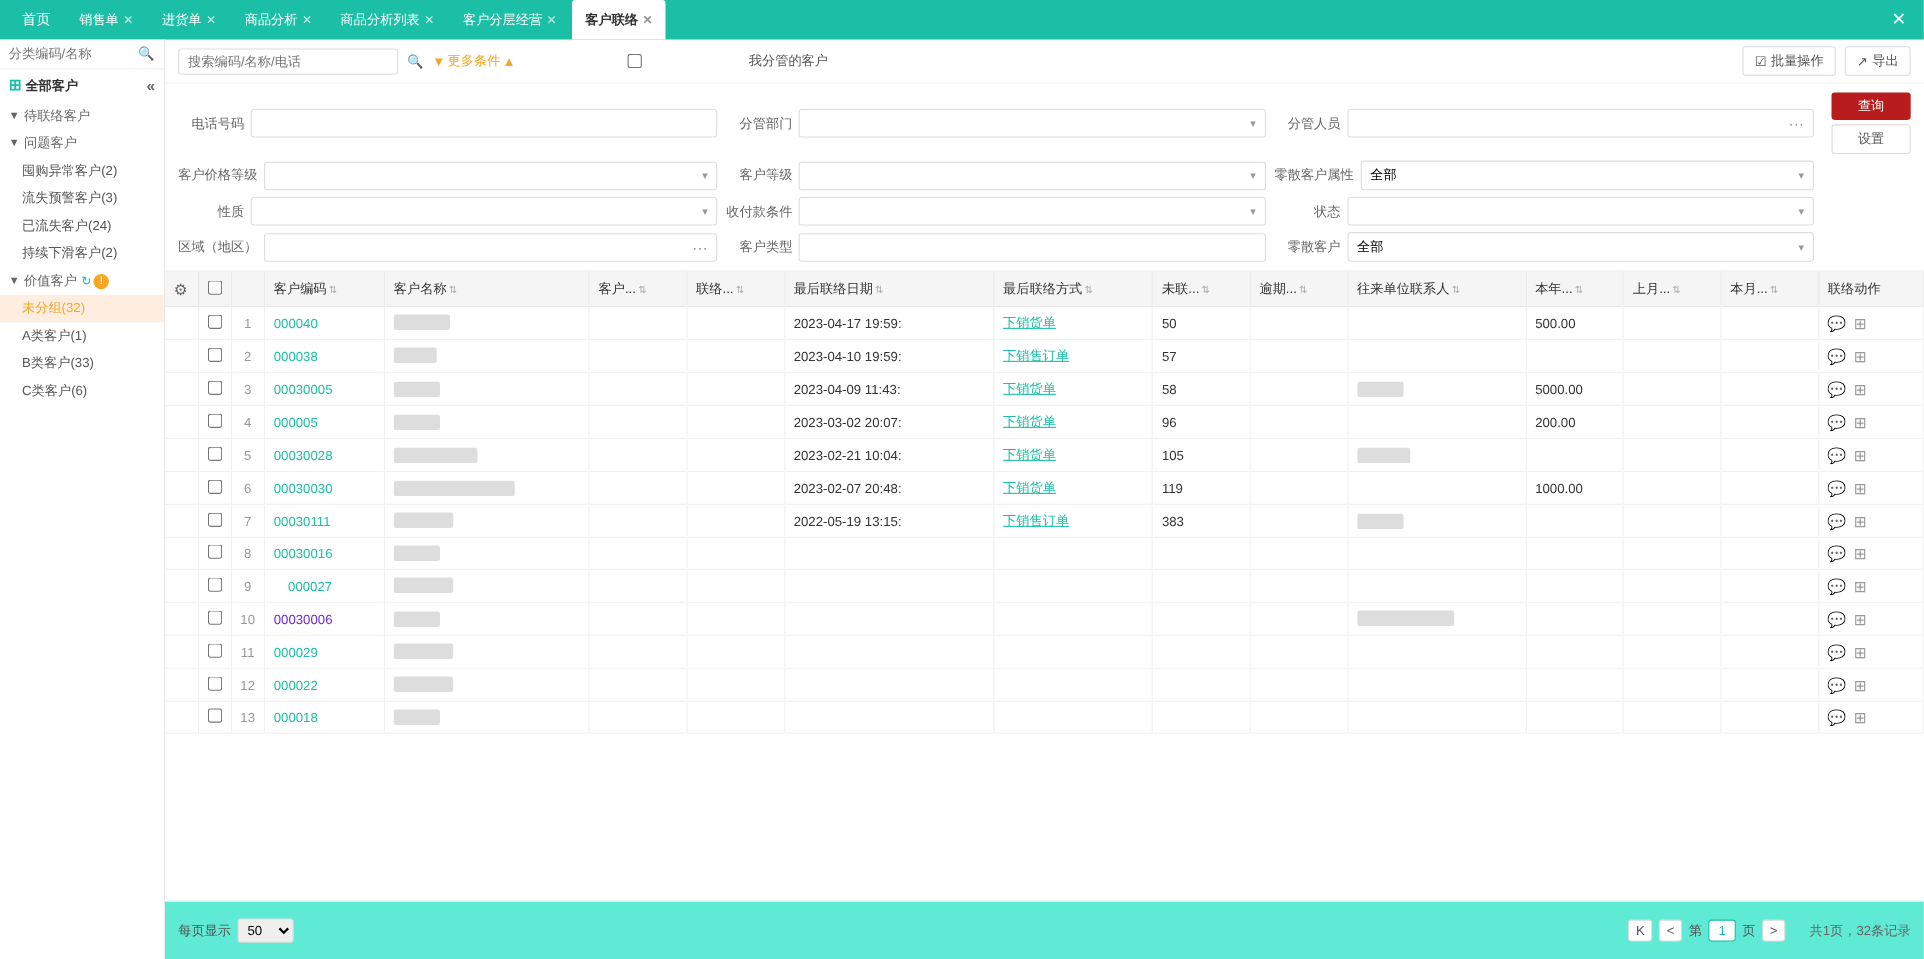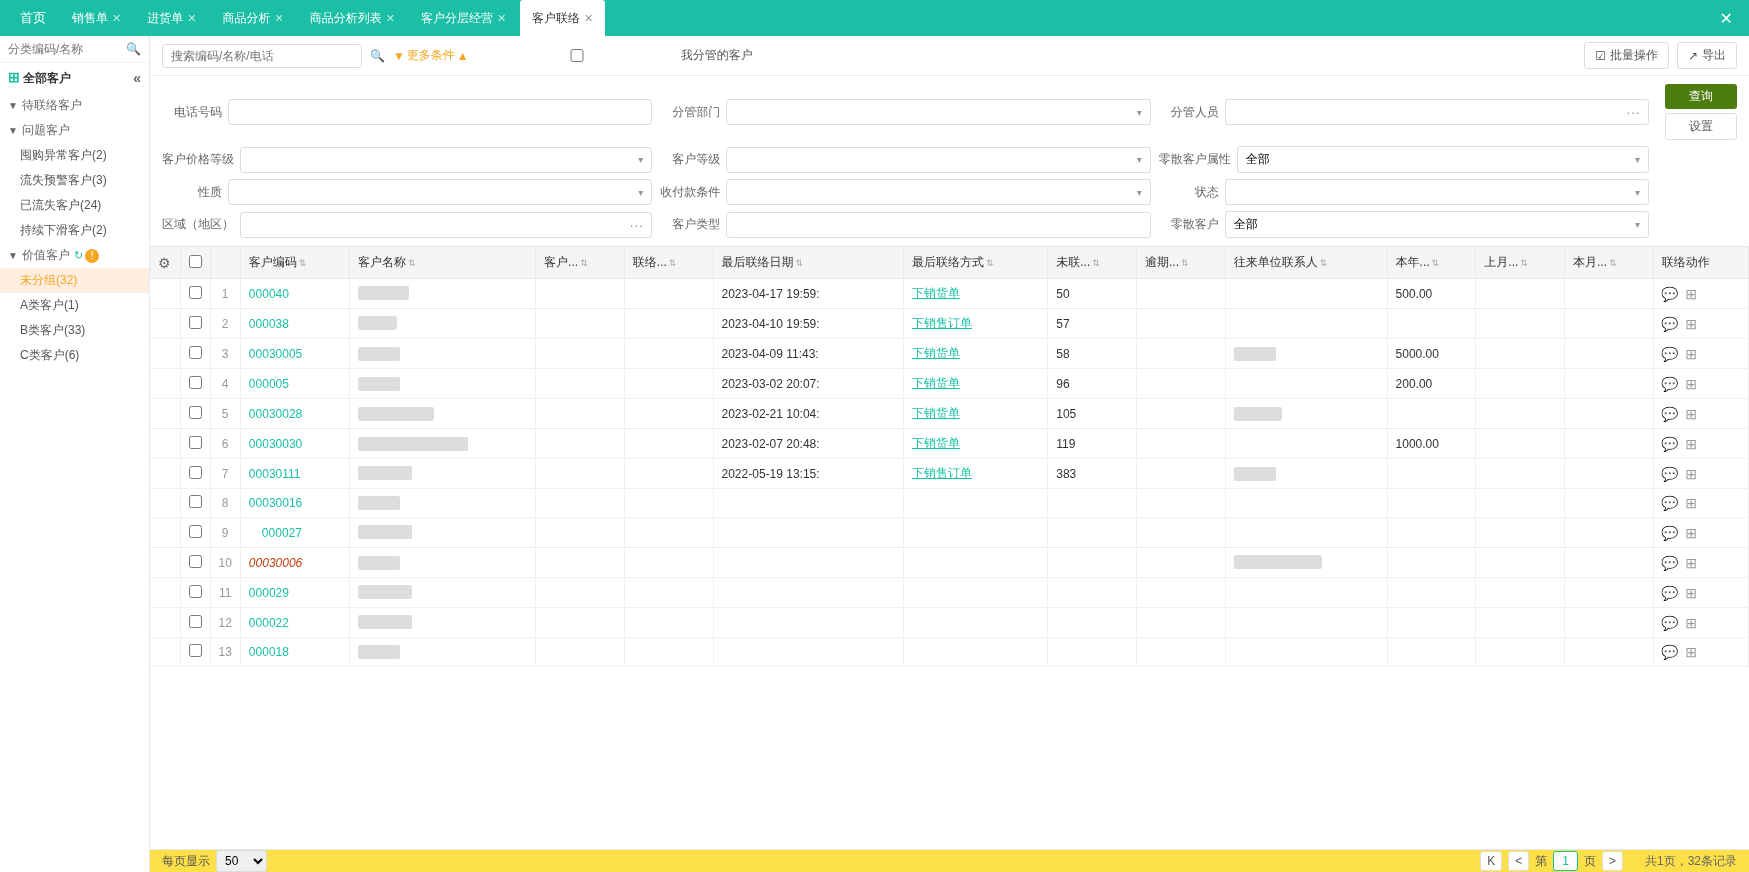--- a/index.html
+++ b/index.html
@@ -22,20 +22,21 @@
       border-radius: 3px 3px 0 0;
       display: flex;
       align-items: center;
       gap: 4px;
       height: 36px;
       font-size: 13px;
     }
     .top-nav .nav-item.active {
       background: #fff;
       color: #333;
+      font-weight: bold;
     }
     .top-nav .nav-item .close-x {
       font-size: 11px;
       opacity: 0.7;
     }
     .top-nav .nav-home {
       color: #fff;
       padding: 4px 12px;
       font-size: 13px;
       height: 36px;
@@ -228,21 +229,21 @@
       color: #999;
       font-size: 10px;
     }
     .filter-actions {
       display: flex;
       flex-direction: column;
       gap: 4px;
       margin-left: 8px;
     }
     .btn-query {
-      background: #4d7c0f;
+      background: #b91c1c;
       color: #fff;
       border: none;
       padding: 4px 24px;
       border-radius: 3px;
       cursor: pointer;
       font-size: 12px;
     }
     .btn-reset {
       background: #fff;
       color: #555;
@@ -306,22 +307,22 @@
       color: #999;
       cursor: pointer;
       font-size: 14px;
     }
 
     
     .table-footer {
       display: flex;
       align-items: center;
       justify-content: space-between;
-      padding: 0 12px;
-      background: #fde047;
+      padding: 15px 12px;
+      background: #5eead4;
       border-top: 1px solid #e8e8e8;
       font-size: 12px;
       color: #555;
     }
     .pagination {
       display: flex;
       align-items: center;
       gap: 6px;
     }
     .page-size-select {
@@ -854,21 +855,21 @@
         <div class="action-icons">
           <span class="action-icon">💬</span>
           <span class="action-icon">⊞</span>
         </div>
       </td>
     </tr>
             <tr>
       <td class="td-center"></td>
       <td class="td-center"><input type="checkbox" style=""></td>
       <td class="row-num">10</td>
-      <td style="color:#c2410c; cursor:pointer;font-style:italic;">00030006</td>
+      <td style="color:#6d28d9; cursor:pointer;">00030006</td>
       <td><span style="background:#ddd; border-radius:2px; color:transparent; padding:0 4px; user-select:none;">████</span></td>
       <td></td>
       <td></td>
       <td></td>
       <td></td>
       <td></td>
       <td></td>
       <td><span style="background:#ddd; border-radius:2px; color:transparent; padding:0 4px;">迄████████</span></td>
       <td></td>
       <td></td>

